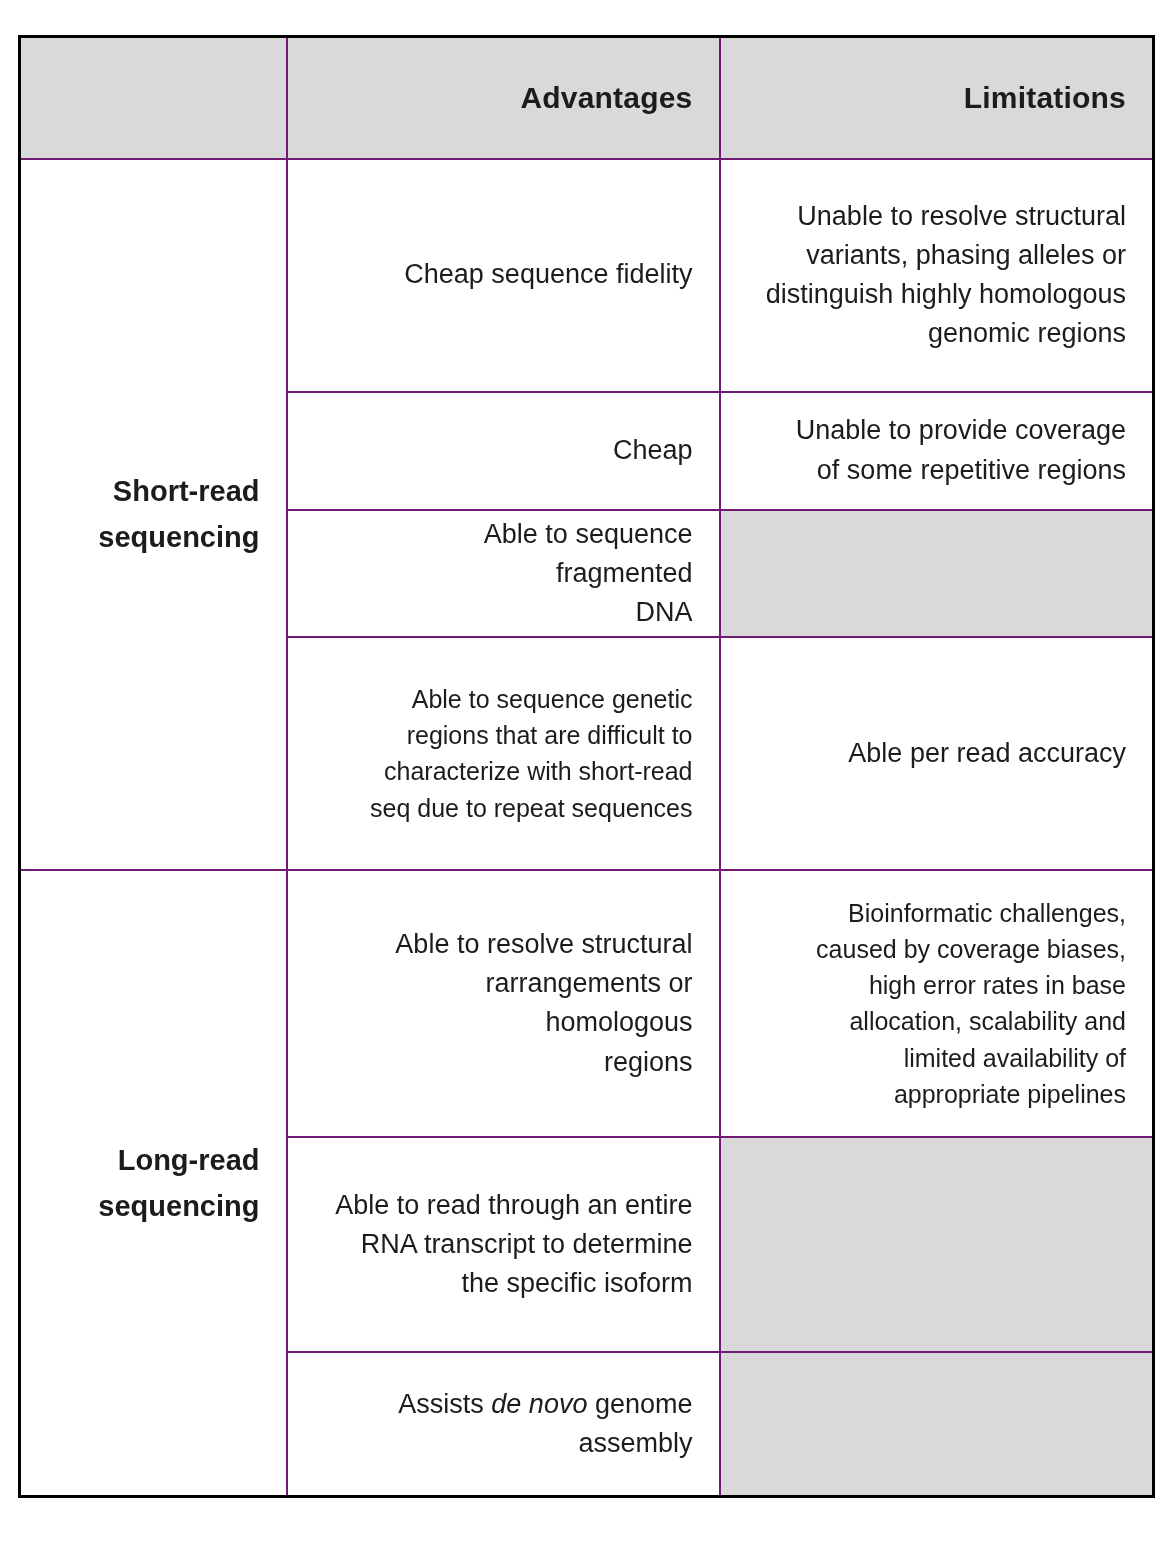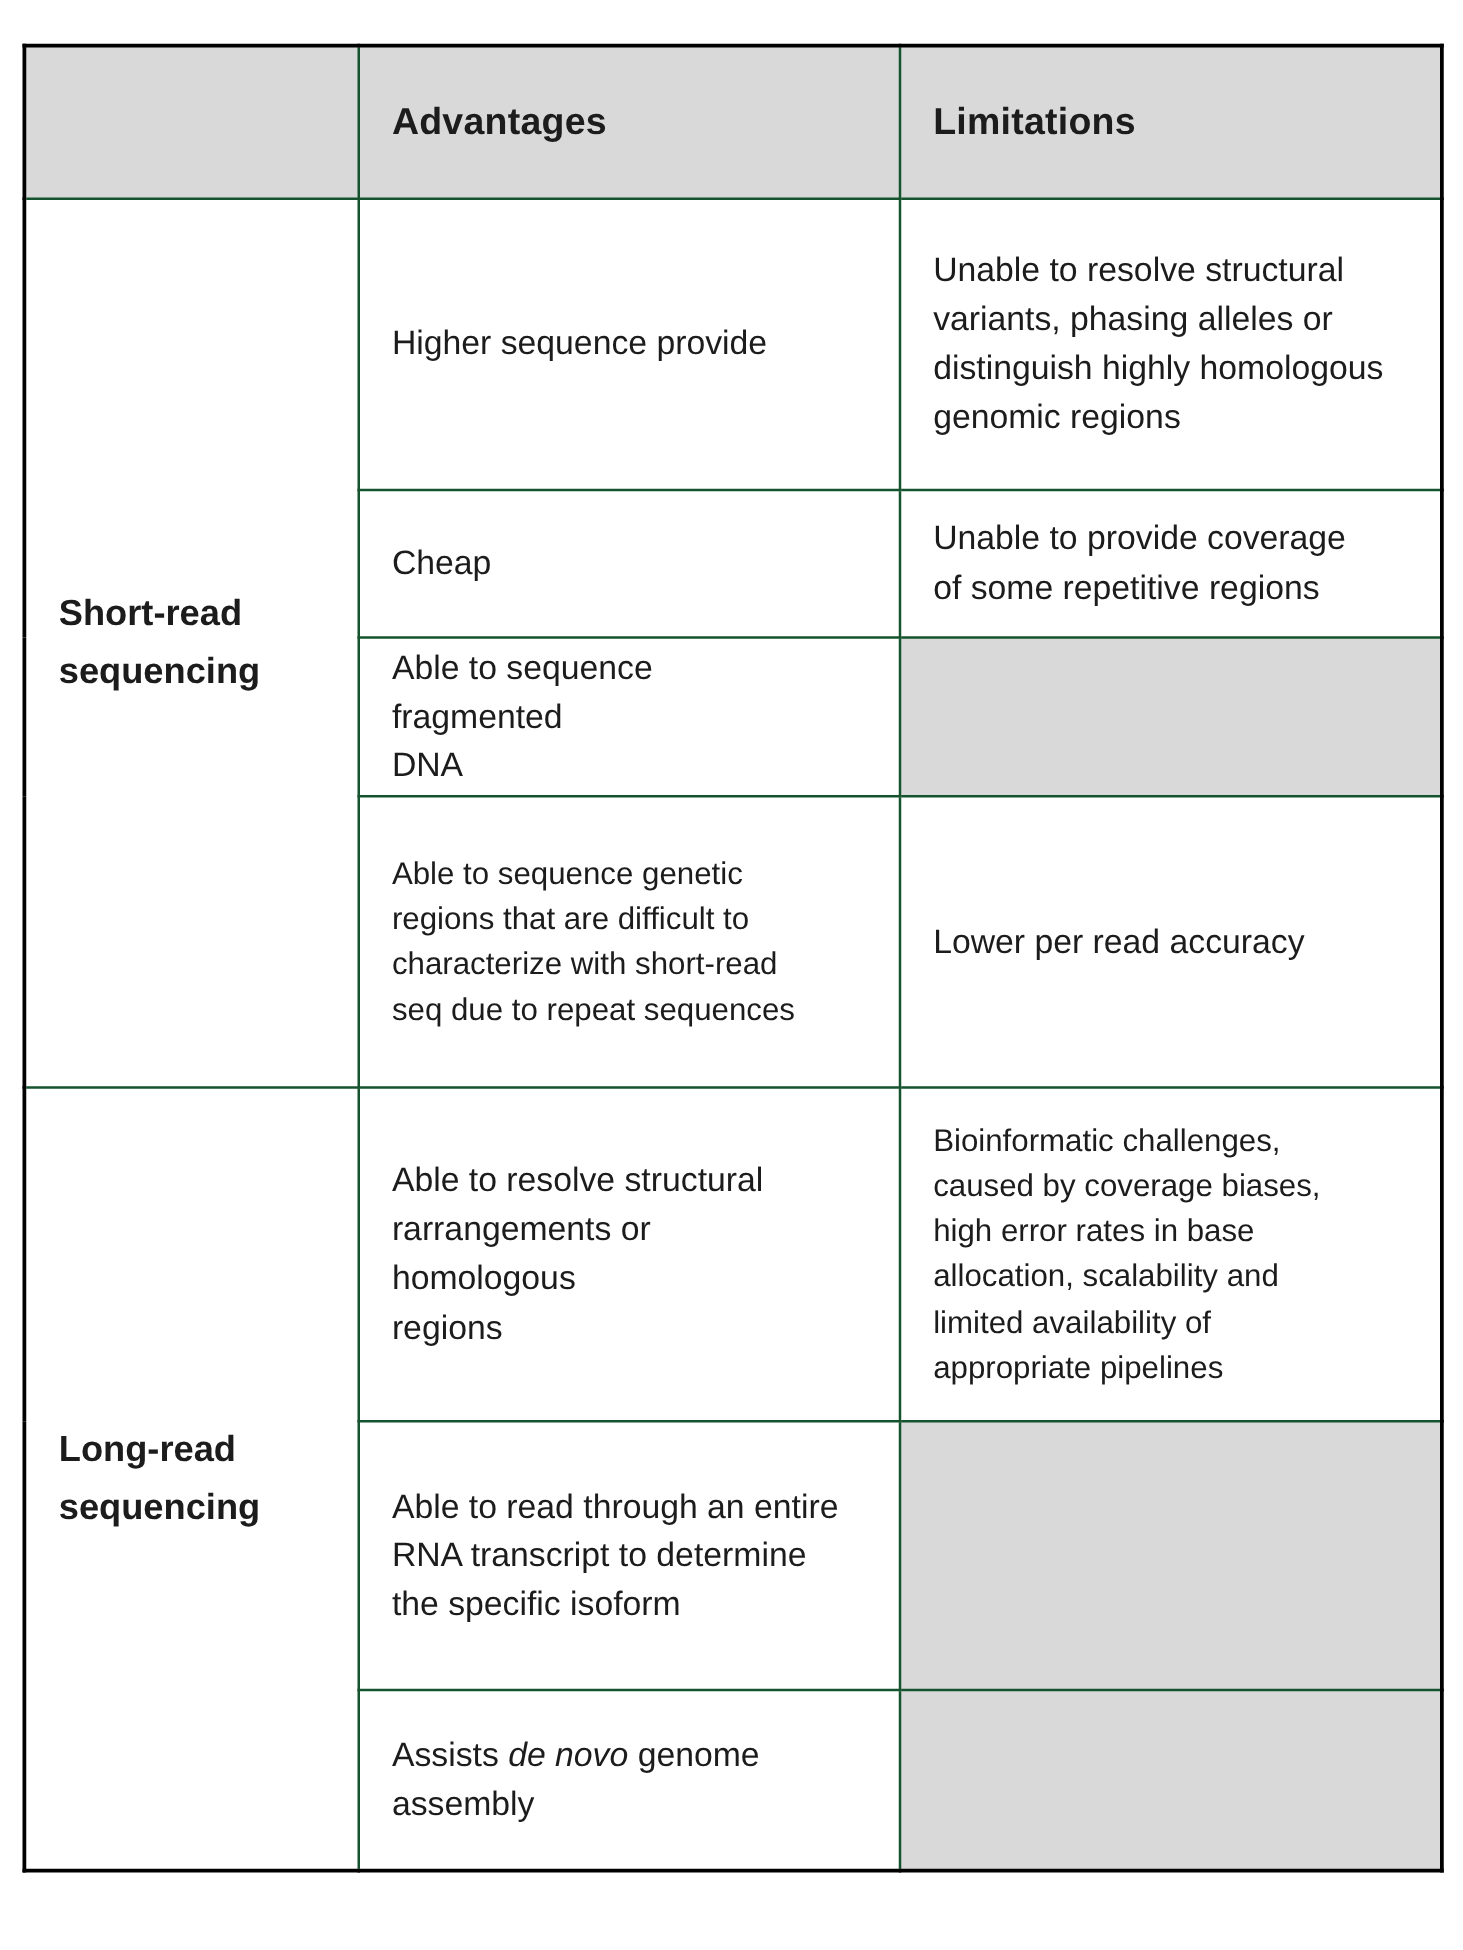--- a/index.html
+++ b/index.html
@@ -21,22 +21,22 @@
   table.cmp {
     border-collapse: collapse;
     table-layout: fixed;
     width: 1134px;
     border: 3px solid #000;
   }
   table.cmp col.c1 { width: 267px; }
   table.cmp col.c2 { width: 433px; }
   table.cmp col.c3 { width: 434px; }
   table.cmp th, table.cmp td {
-    border: 2px solid #14532d;
-    text-align: left;
+    border: 2px solid #701a75;
+    text-align: right;
     vertical-align: middle;
     padding: 4px 26px;
     white-space: pre-line;
   }
   .hdr {
     background: #d9d9d9;
     font-weight: bold;
     font-size: 30px;
     letter-spacing: 0.2px;
   }
@@ -81,21 +81,21 @@
     <tbody>
         <tr class="rh">
       <th class="hdr"></th>
       <th class="hdr">Advantages</th>
       <th class="hdr">Limitations</th>
     </tr>
 
     <tr class="r1">
       <th class="rowlabel" rowspan="4">Short-read
 sequencing</th>
-      <td class="cell">Higher sequence provide</td>
+      <td class="cell">Cheap sequence fidelity</td>
       <td class="cell">Unable to resolve structural
 variants, phasing alleles or
 distinguish highly homologous
 genomic regions</td>
     </tr>
 
     <tr class="r2">
       <td class="cell">Cheap</td>
       <td class="cell">Unable to provide coverage
 of some repetitive regions</td>
@@ -106,21 +106,21 @@
 fragmented
 DNA</td>
       <td class="cell empty"></td>
     </tr>
 
     <tr class="r4">
       <td class="cell cell-sm">Able to sequence genetic
 regions that are difficult to
 characterize with short-read
 seq due to repeat sequences</td>
-      <td class="cell">Lower per read accuracy</td>
+      <td class="cell">Able per read accuracy</td>
     </tr>
 
     <tr class="r5">
       <th class="rowlabel" rowspan="3">Long-read
 sequencing</th>
       <td class="cell">Able to resolve structural
 rarrangements or
 homologous
 regions</td>
       <td class="cell cell-sm">Bioinformatic challenges,

